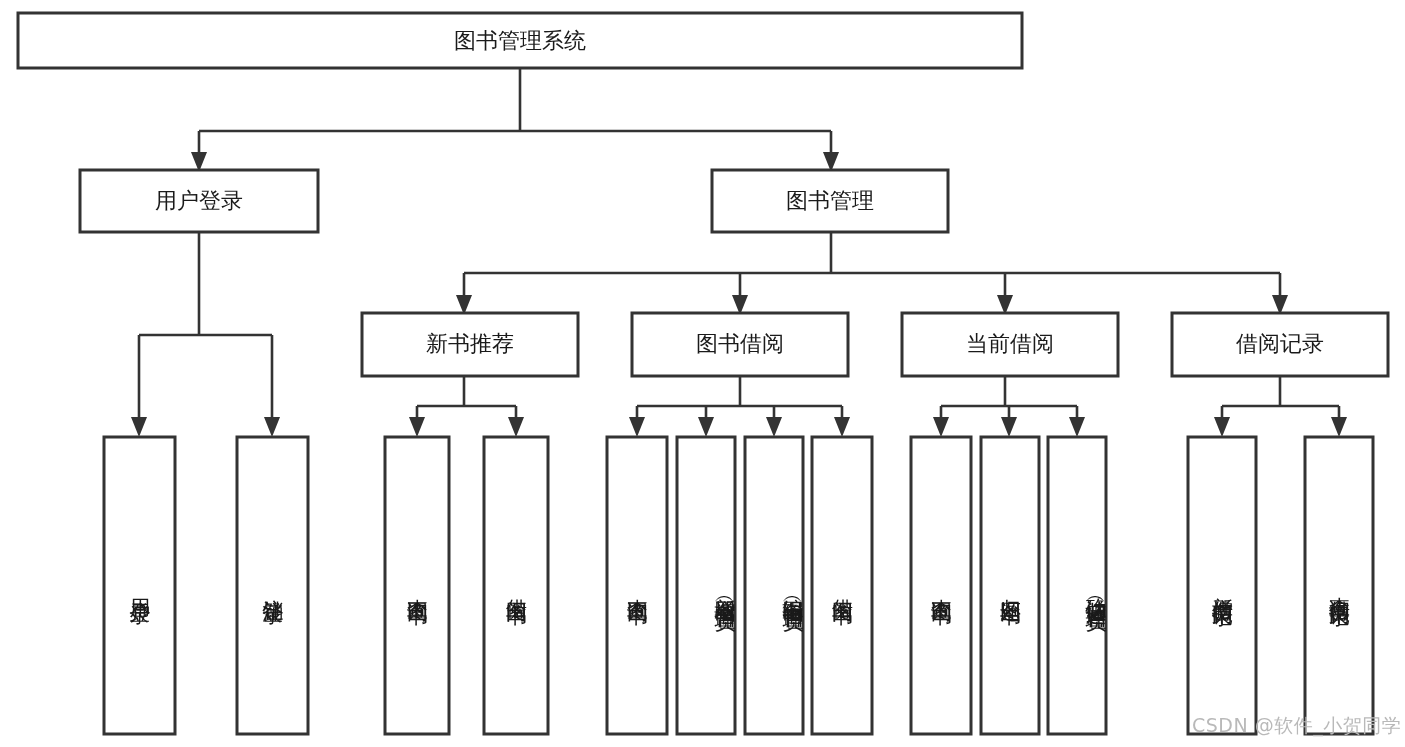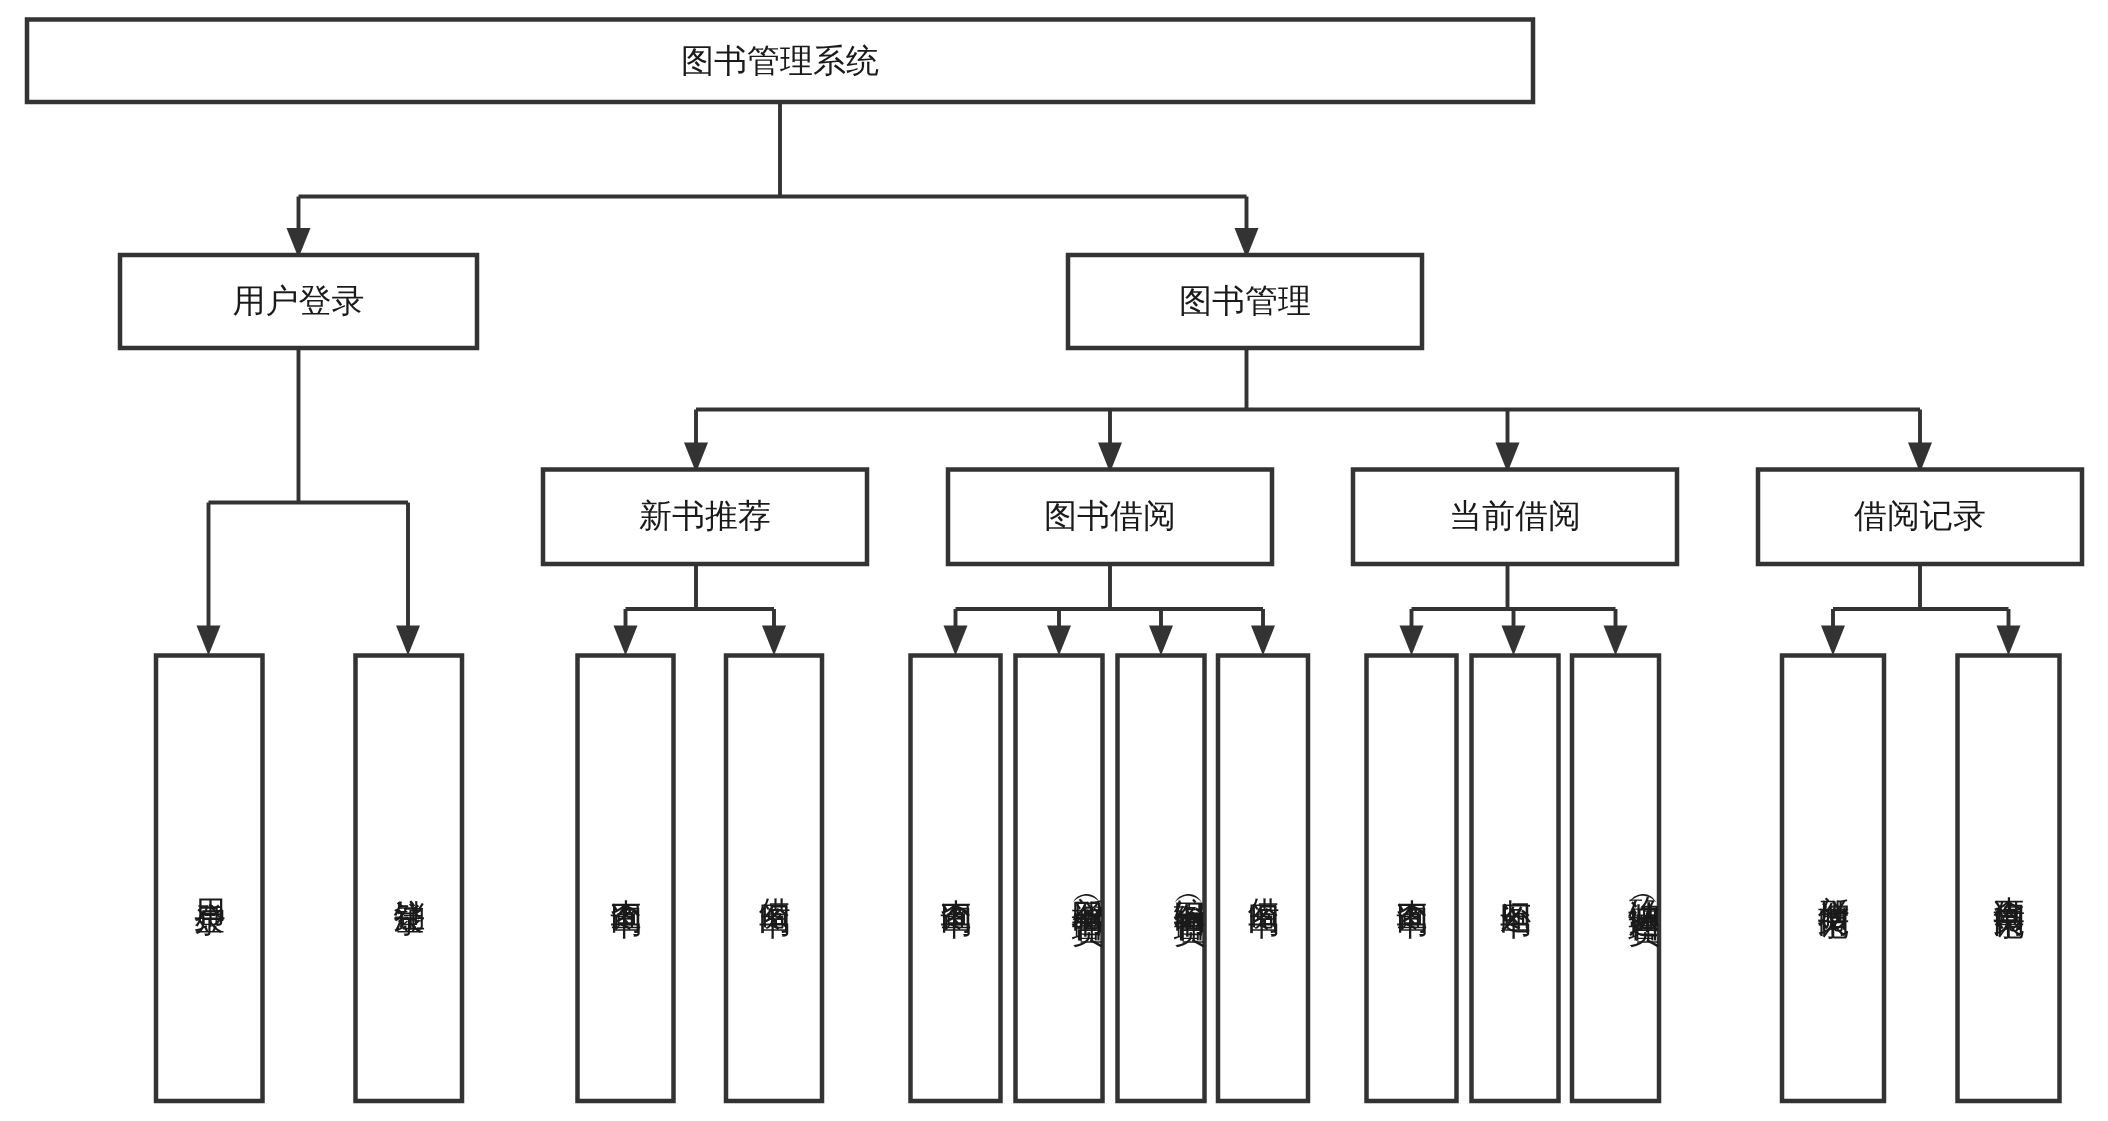--- a/index.html
+++ b/index.html
@@ -202,14 +202,15 @@
   <div class="vlabel" style="left:745px; top:437px; width:58px; height:297px; align-items:flex-start; padding-top:8px; box-sizing:border-box;">编辑图书（管理员）</div>
   <div class="vlabel" style="left:812px; top:437px; width:60px; height:297px;">借阅图书</div>
 
   <div class="vlabel" style="left:911px; top:437px; width:60px; height:297px;">查询图书</div>
   <div class="vlabel" style="left:981px; top:437px; width:58px; height:297px;">归还图书</div>
   <div class="vlabel" style="left:1048px; top:437px; width:58px; height:297px; align-items:flex-start; padding-top:8px; box-sizing:border-box;">确认归还（管理员）</div>
 
   <div class="vlabel" style="left:1188px; top:437px; width:68px; height:297px;">新增借阅记录</div>
   <div class="vlabel" style="left:1305px; top:437px; width:68px; height:297px;">查询借阅记录</div>
 
+  <div class="watermark" style="left:1192px; top:713px;">CSDN @软件_小贺同学</div>
 
 </div>
 
 </body></html>

